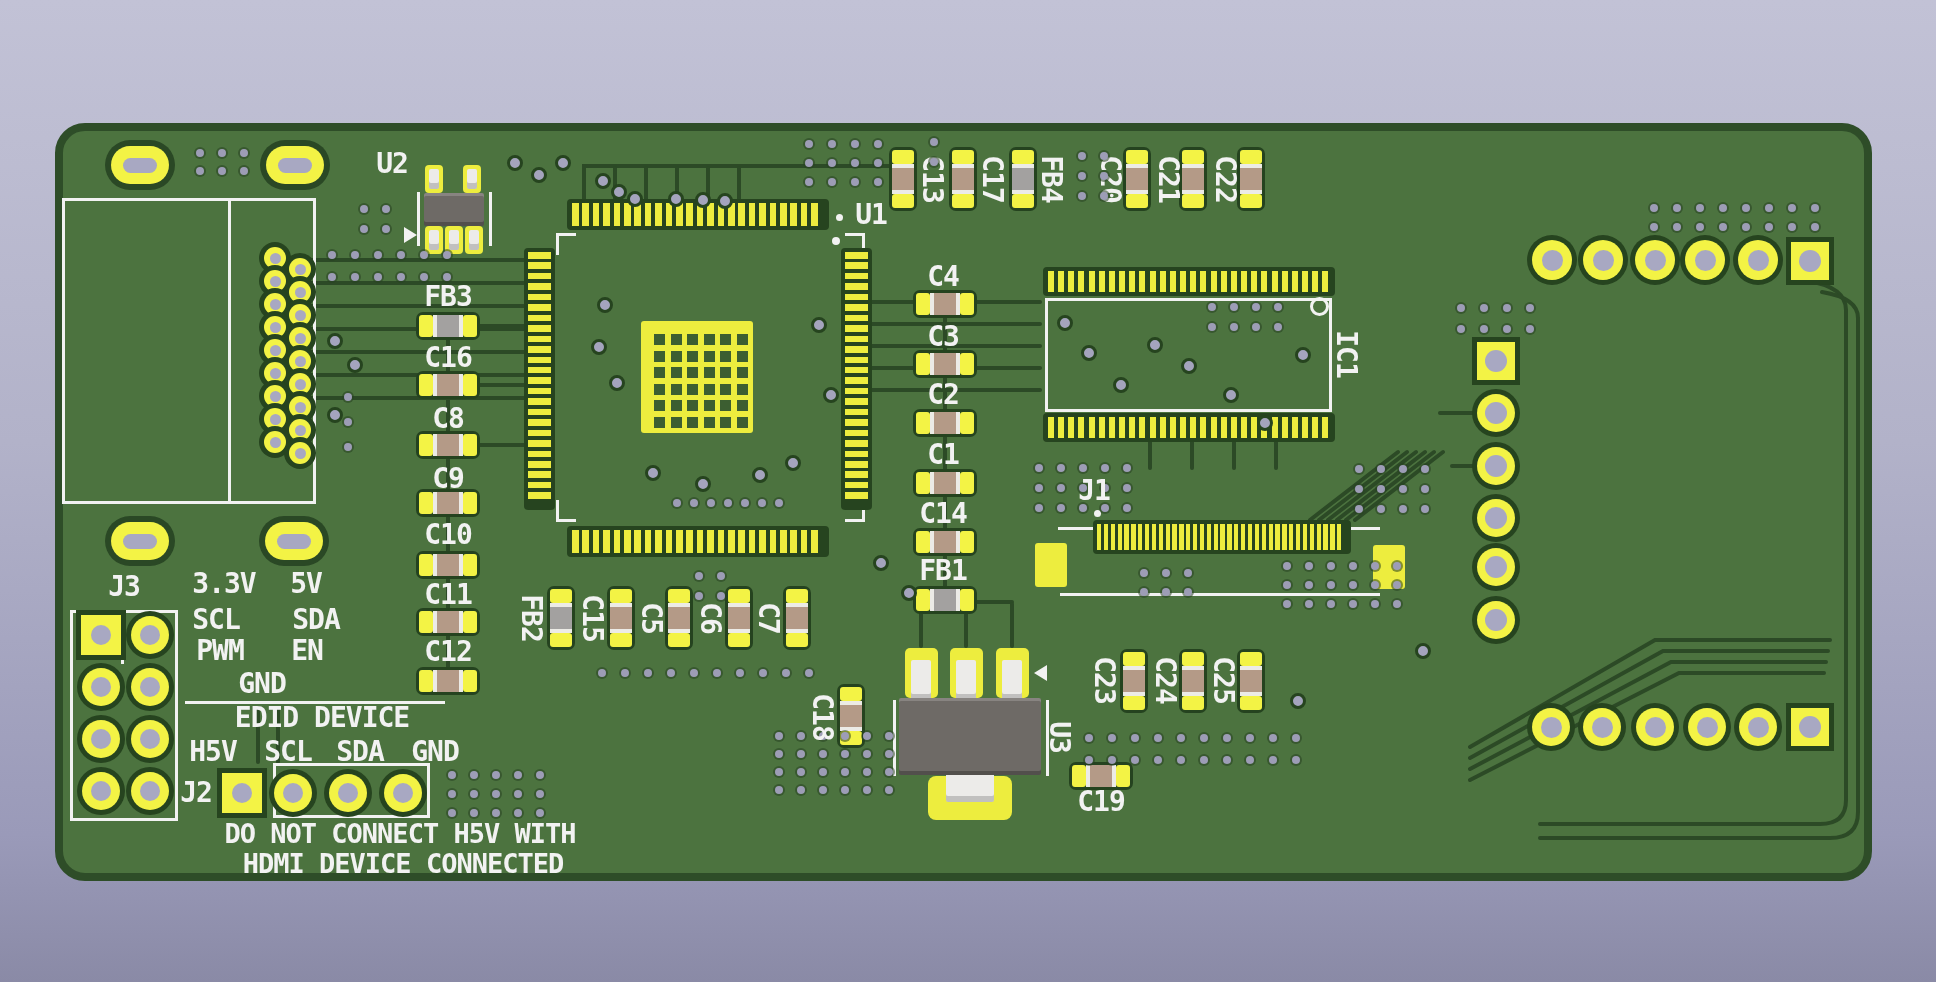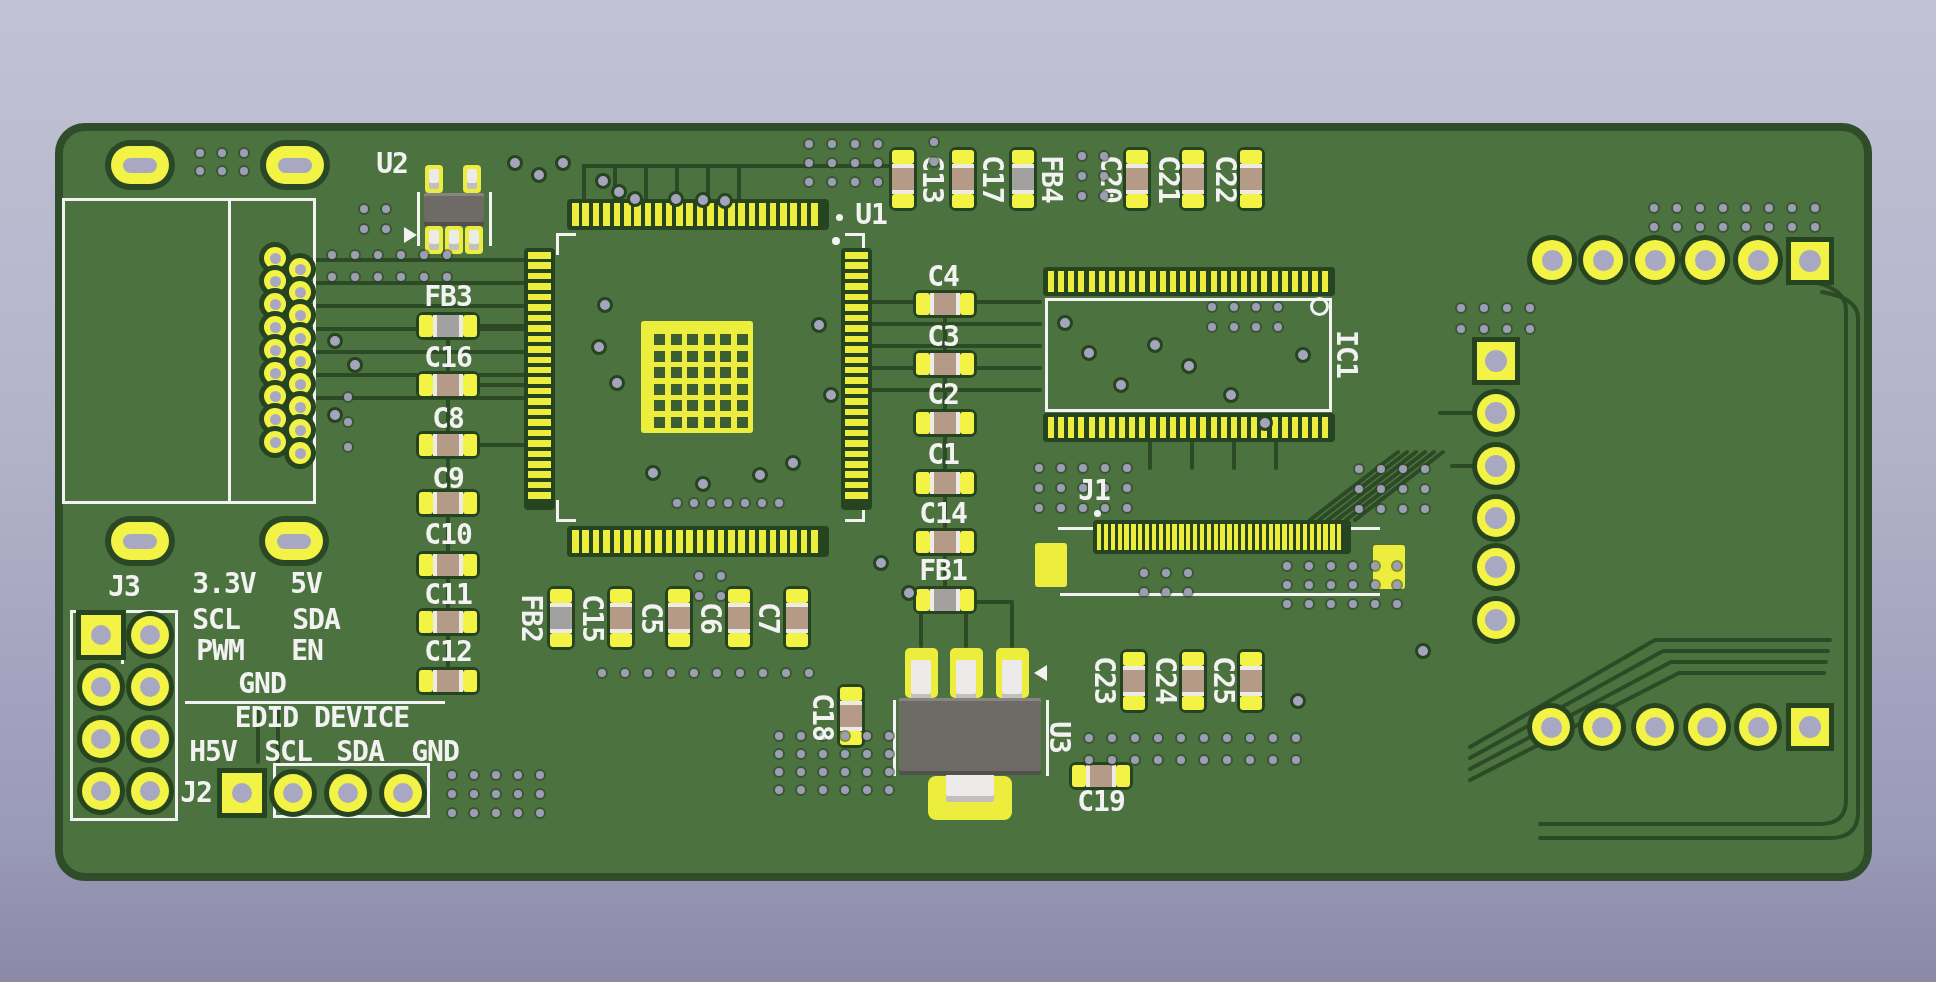--- a/index.html
+++ b/index.html
@@ -1048,14 +1048,16 @@
     <div class="silk-label" style="left:220px;top:650px">PWM</div>
     <div class="silk-label" style="left:307px;top:650px">EN</div>
     <div class="silk-label" style="left:262px;top:683px">GND</div>
 
     <div class="silk-label" style="left:322px;top:717px">EDID DEVICE</div>
     <div class="silk-label" style="left:213px;top:751px">H5V</div>
     <div class="silk-label" style="left:288px;top:751px">SCL</div>
     <div class="silk-label" style="left:360px;top:751px">SDA</div>
     <div class="silk-label" style="left:435px;top:751px">GND</div>
 
+    <div class="silk-label warn" style="left:400px;top:833px">DO NOT CONNECT H5V WITH</div>
+    <div class="silk-label warn" style="left:403px;top:863px">HDMI DEVICE CONNECTED</div>
   </div>
 </div>
 
 </body></html>

